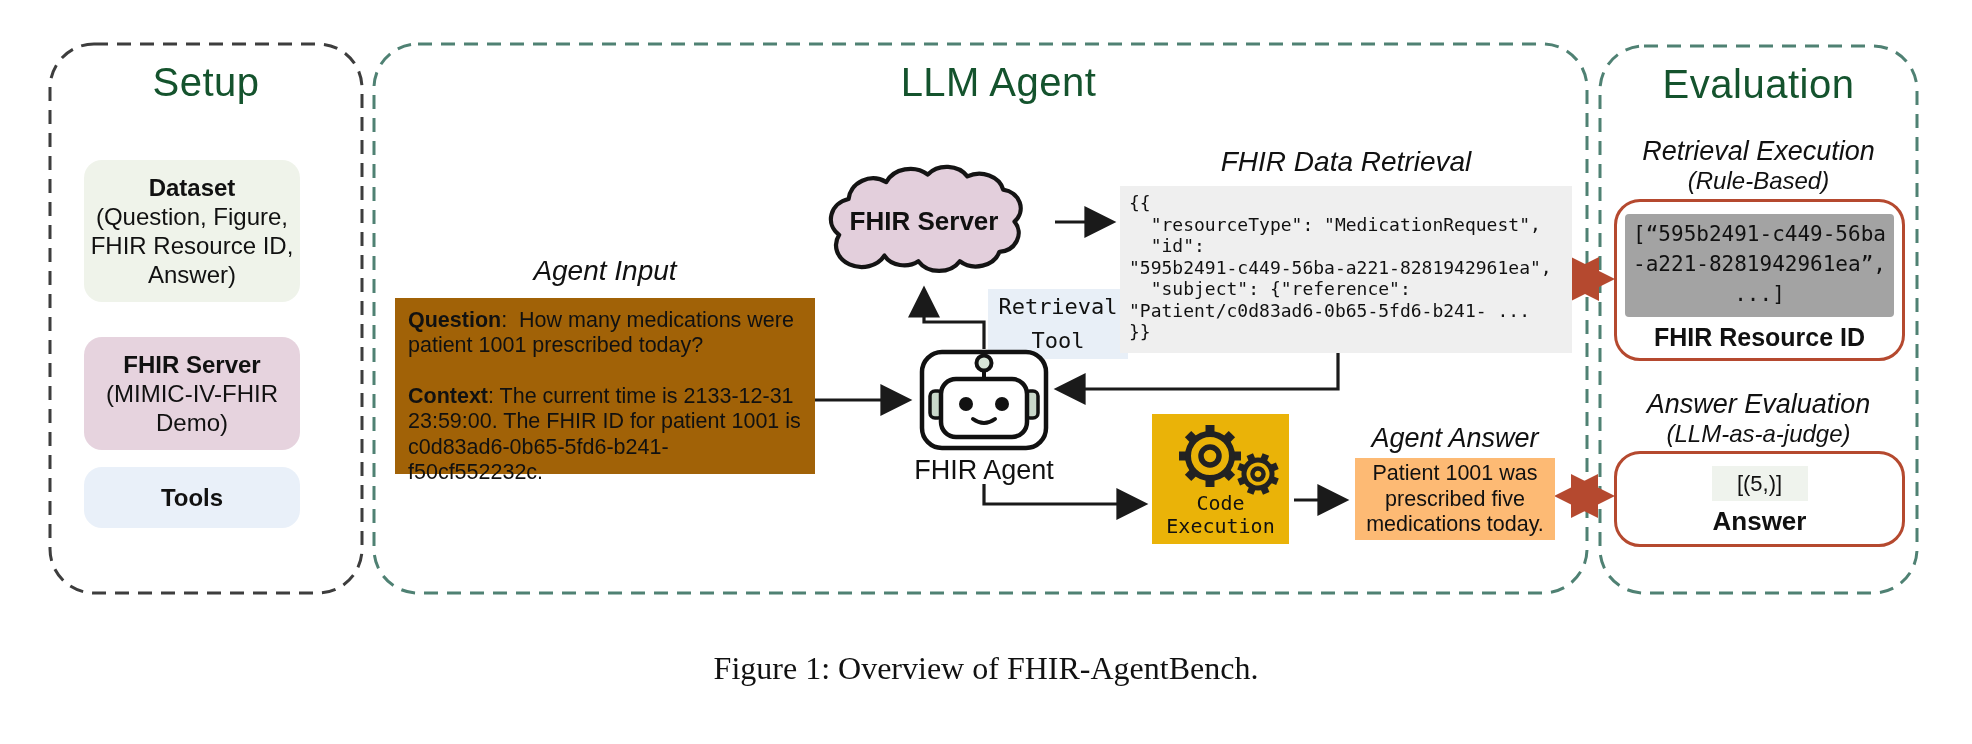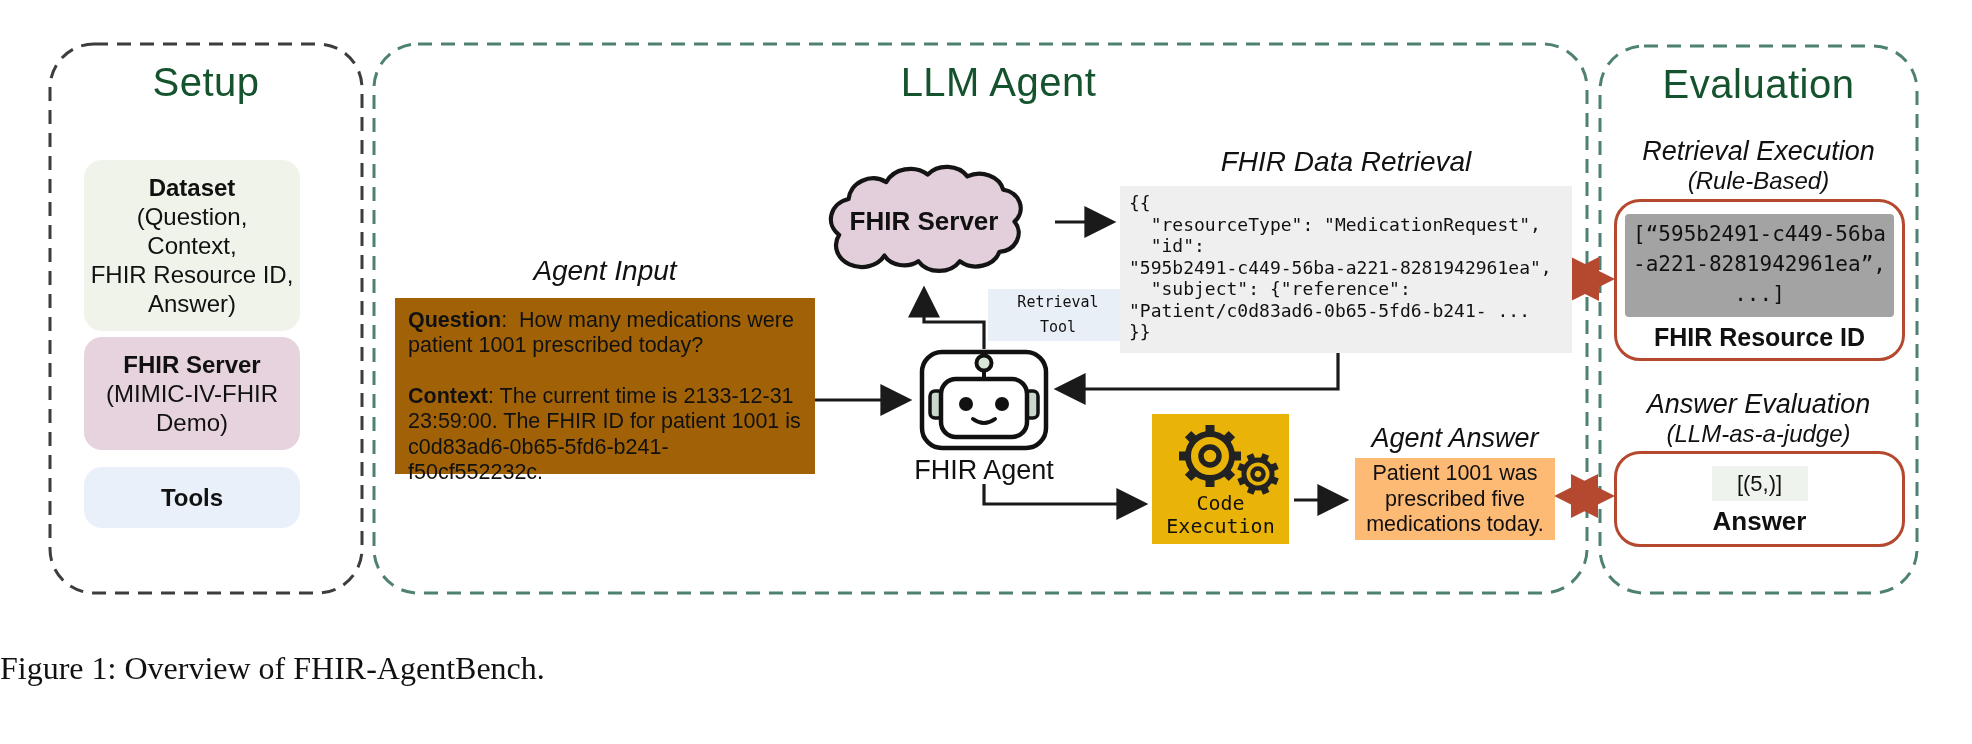--- a/index.html
+++ b/index.html
@@ -15,21 +15,21 @@
   .box-title{font-weight:bold;}
   .italic-title{font-style:italic;font-size:28px;text-align:center;}
   .mono{font-family:"DejaVu Sans Mono",monospace;}
   .code-block{background:#efefef;font-family:"DejaVu Sans Mono",monospace;
               font-size:18px;line-height:21.5px;white-space:pre;padding:6px 9px;}
   .eval-frame{border:3.5px solid #b5492f;border-radius:26px;background:#fff;}
   .eval-code{margin:12px 8px 0;height:98px;background:#a3a3a3;border-radius:4px;
              font-family:"DejaVu Sans Mono",monospace;font-size:21px;line-height:30px;
              padding-top:5px;text-align:center;white-space:pre-line;}
   .eval-label{margin-top:6px;font-weight:bold;font-size:25px;text-align:center;}
-  .caption{width:100%;font-family:"Liberation Serif",serif;font-size:32px;}
+  .caption{width:100%;text-align:center;font-family:"Liberation Serif",serif;font-size:32px;}
   svg{display:block;}
 </style>
 </head>
 <body>
 
 <div id="canvas">
 
   <svg class="abs" style="left:0;top:0;" width="1972" height="744" viewBox="0 0 1972 744">
     <defs>
       <marker id="mb" orient="auto" markerWidth="11" markerHeight="11" refX="8" refY="5">
@@ -55,21 +55,21 @@
     <path d="M1294 500 L1343 500" fill="none" stroke="#1a1a1a" stroke-width="3.2" marker-end="url(#mb)"></path>
 
     <path d="M1563 279 L1607 279" fill="none" stroke="#b5492f" stroke-width="4" marker-start="url(#mrs)" marker-end="url(#mr)"></path>
     <path d="M1562 496 L1607 496" fill="none" stroke="#b5492f" stroke-width="4" marker-start="url(#mrs)" marker-end="url(#mr)"></path>
   </svg>
 
   <div class="abs panel-title" style="left:50px;top:60px;width:312px;">Setup</div>
 
   <div class="abs setup-box" style="top:160px;background:#eff3ea;">
     <div class="box-title">Dataset</div>
-    <div class="pre">(Question, Context,
+    <div class="pre">(Question, Figure,
 FHIR Resource ID,
 Answer)</div>
   </div>
 
   <div class="abs setup-box" style="top:337px;background:#e6d3de;">
     <div class="box-title">FHIR Server</div>
     <div class="pre">(MIMIC-IV-FHIR
 Demo)</div>
   </div>
 
@@ -95,22 +95,22 @@
              a 26 22 0 0 1 38 14
              a 22 20 0 0 1 12 34
              a 22 20 0 0 1 -16 32
              a 26 22 0 0 1 -42 10
              a 26 22 0 0 1 -44 0
              a 24 20 0 0 1 -36 -6
              a 26 22 0 0 1 -48 -22 z" fill="#e3cfdc" stroke="#141414" stroke-width="4.5" stroke-linejoin="round"></path>
   </svg>
   <div class="abs center" style="left:818px;top:206px;width:212px;font-size:26px;font-weight:bold;">FHIR Server</div>
 
-  <div class="abs mono pre center" style="left:988px;top:289px;width:140px;background:#e8eff7;font-size:15px;
-              line-height:25px;padding:1px 0;">Retrieval
+  <div class="abs mono pre center" style="left:988px;top:289px;width:140px;background:#e8eff7;font-size:22px;
+              line-height:34px;padding:1px 0;">Retrieval
 Tool</div>
 
   <div class="abs italic-title" style="left:1140px;top:146px;width:412px;">FHIR Data Retrieval</div>
   <div class="abs code-block" style="left:1120px;top:186px;width:452px;height:167px;">{{
   "resourceType": "MedicationRequest",
   "id":
 "595b2491-c449-56ba-a221-8281942961ea",
   "subject": {"reference":
 "Patient/c0d83ad6-0b65-5fd6-b241- ...
 }}</div>

